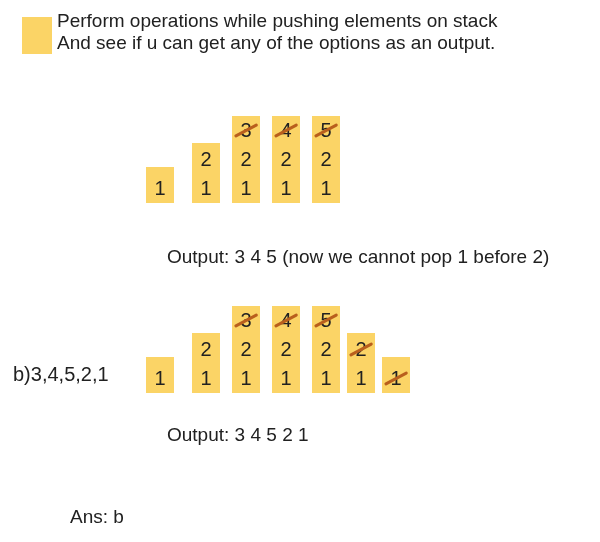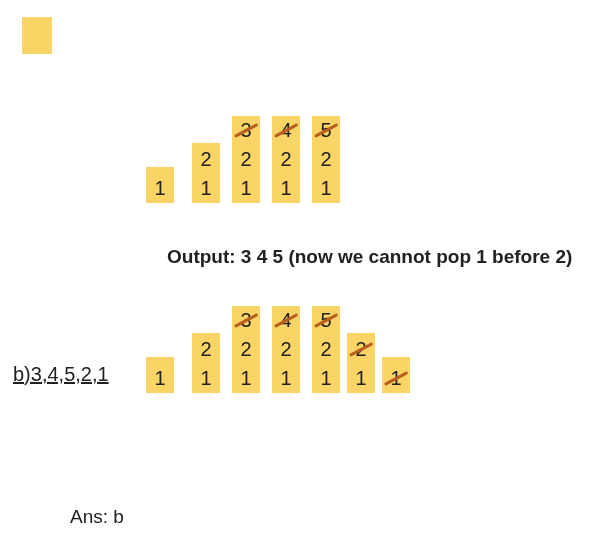--- a/index.html
+++ b/index.html
@@ -16,25 +16,25 @@
     background:var(--box,#FBD466);
   }
   .title{
     position:absolute;left:57px;top:10px;
     font-size:19px;line-height:22px;white-space:nowrap;
   }
   .label{
     position:absolute;font-size:20px;white-space:nowrap;
   }
   #label-a{left:13px;top:179px;}
-  #label-b{left:13px;top:363px;text-decoration:underline;}
+  #label-b{left:13px;top:363px;}
   .output{
     position:absolute;left:167px;font-size:19px;white-space:nowrap;
   }
-  #output-a{top:246px;font-weight:bold;}
+  #output-a{top:246px;}
   #output-b{top:424px;}
   #ans{
     position:absolute;left:22px;top:506px;font-size:19px;white-space:nowrap;margin-left:48px;
   }
   .stack{
     position:absolute;
     background:var(--box,#FBD466);
     display:flex;flex-direction:column;justify-content:flex-end;
   }
   .cell{
@@ -47,20 +47,24 @@
     background:var(--strike,#B95F1D);
     border-radius:2px;
     transform:rotate(-28deg);
   }
 </style>
 </head>
 <body>
 
 <div id="page" style="--box: #FBD466; --strike: #B95F1D; --text: #212121;">
   <div class="bullet"></div>
+  <div class="title">
+    <div>Perform operations while pushing elements on stack</div>
+    <div>And see if u can get any of the options as an output.</div>
+  </div>
 
   <div class="label" id="label-b">b)3,4,5,2,1</div>
 
   <div id="stacks">
       <div class="stack" style="left: 146px; top: 167px; width: 28px; height: 36px;">
         <div class="cell">
           <span>1</span>
         </div>
       </div>
       <div class="stack" style="left: 192px; top: 143px; width: 28px; height: 60px;">
@@ -167,15 +171,16 @@
       </div>
       <div class="stack" style="left: 382px; top: 357px; width: 28px; height: 36px;">
         <div class="cell">
           <span>1</span>
           <i class="strike"></i>
         </div>
       </div>
     </div>
 
   <div class="output" id="output-a">Output: 3 4 5 (now we cannot pop 1 before 2)</div>
+  <div class="output" id="output-b">Output: 3 4 5 2 1</div>
 
   <div id="ans">Ans: b</div>
 </div>
 
 </body></html>

